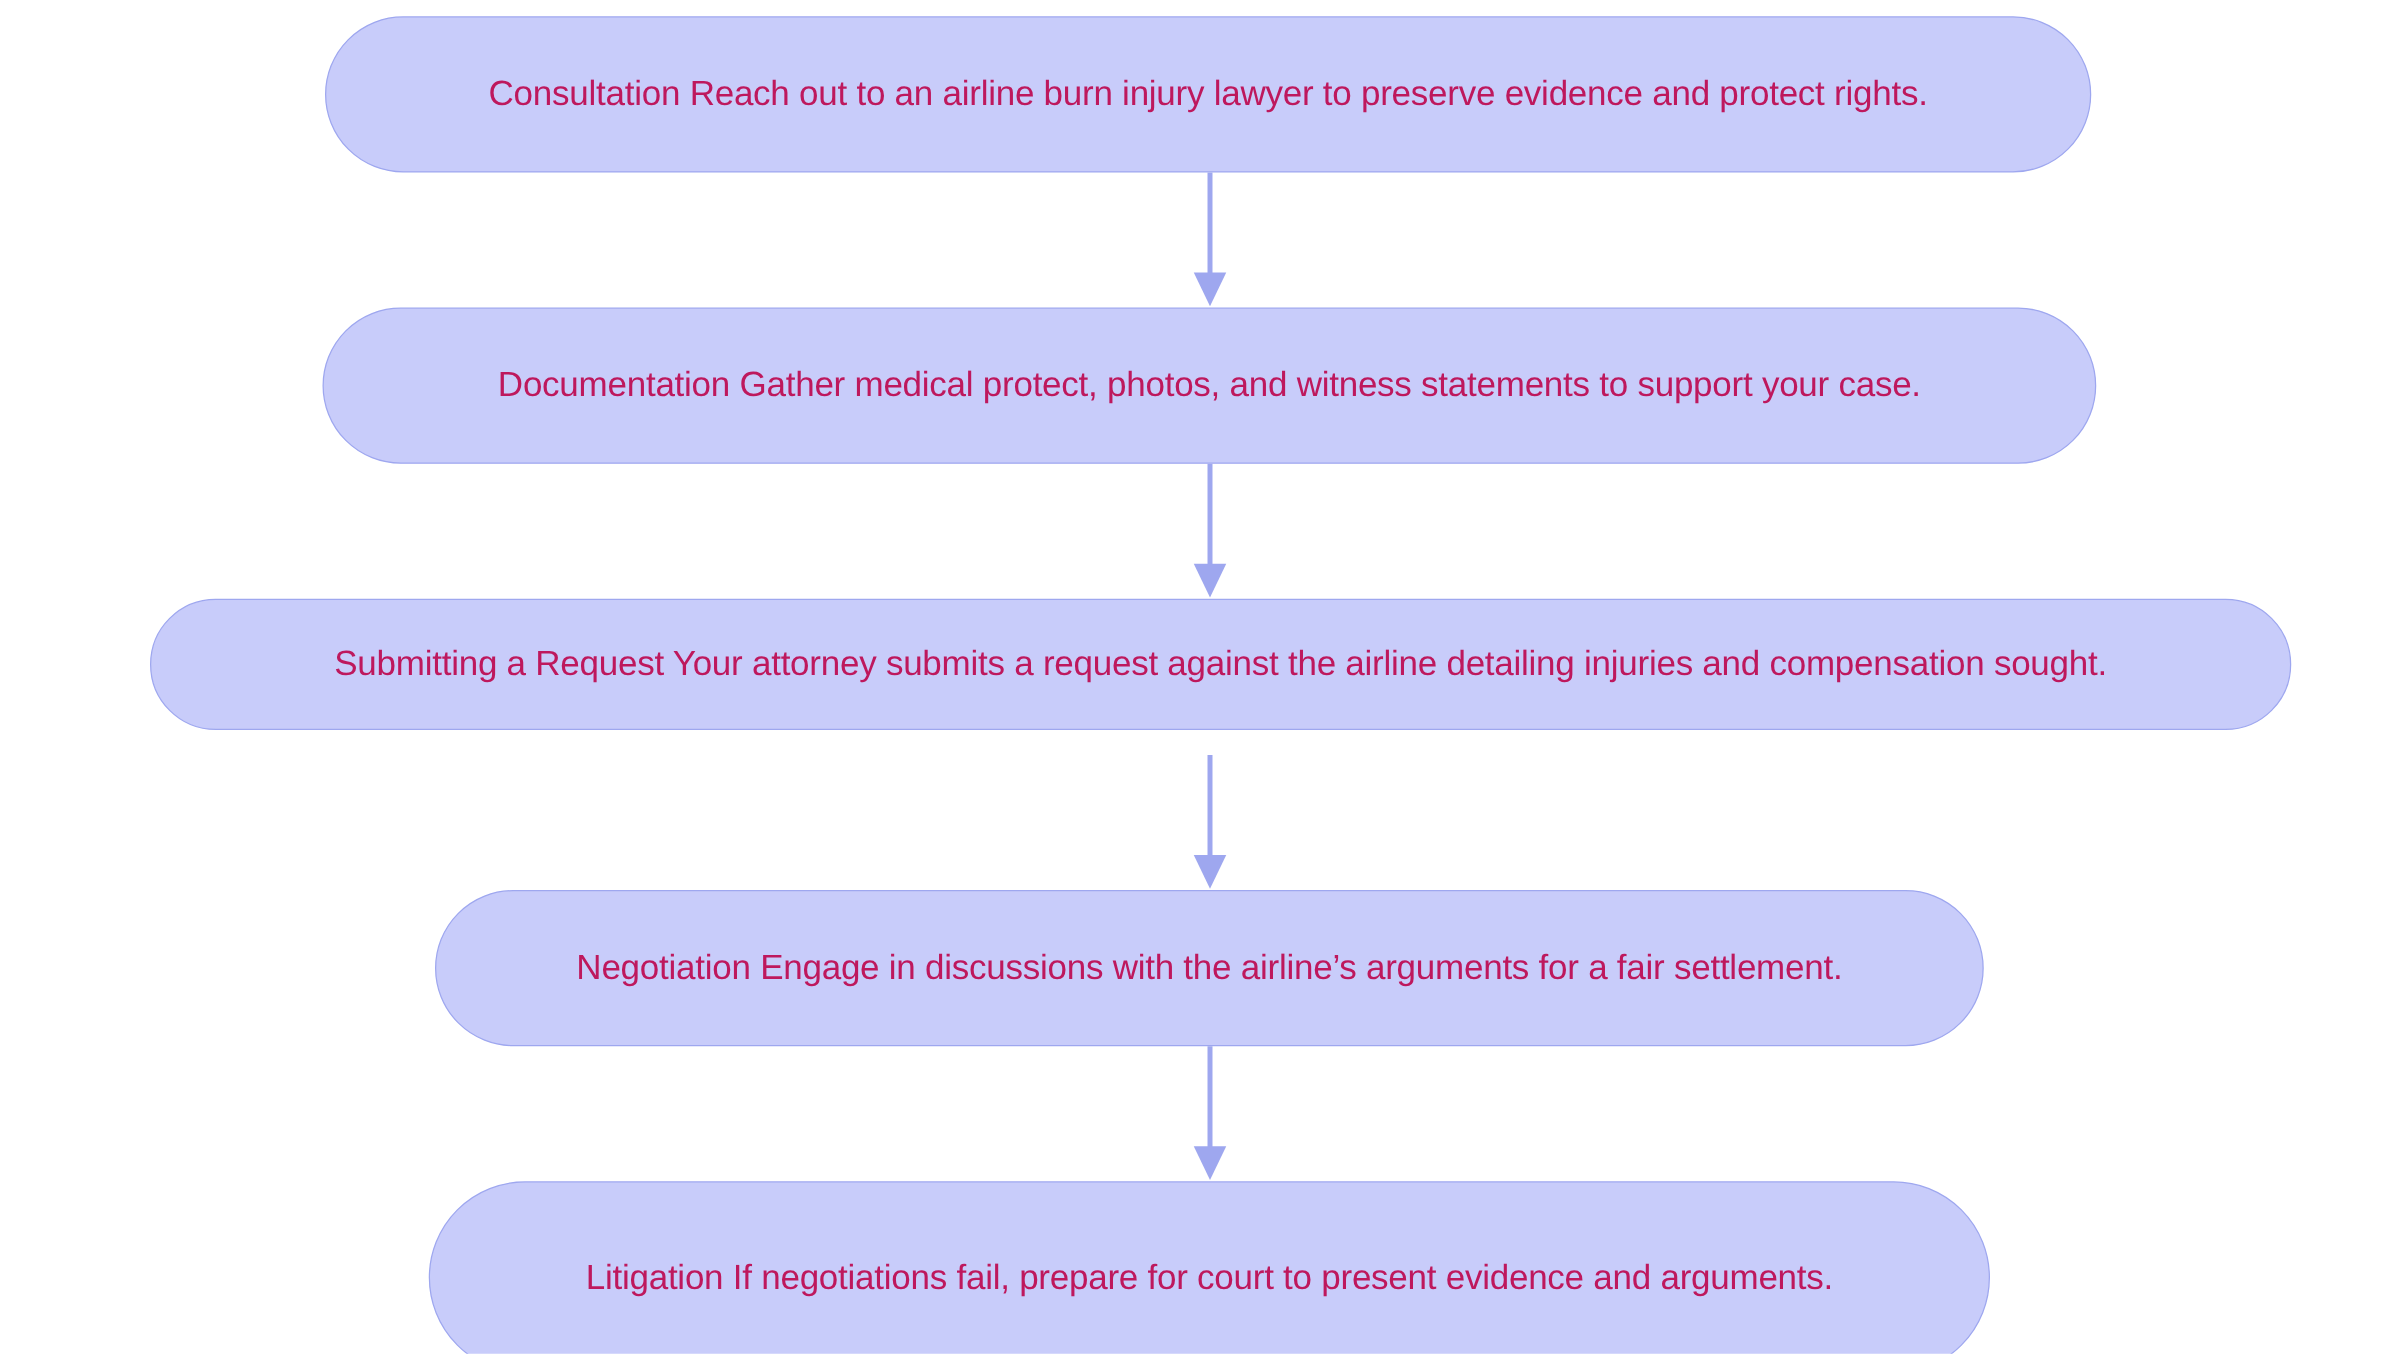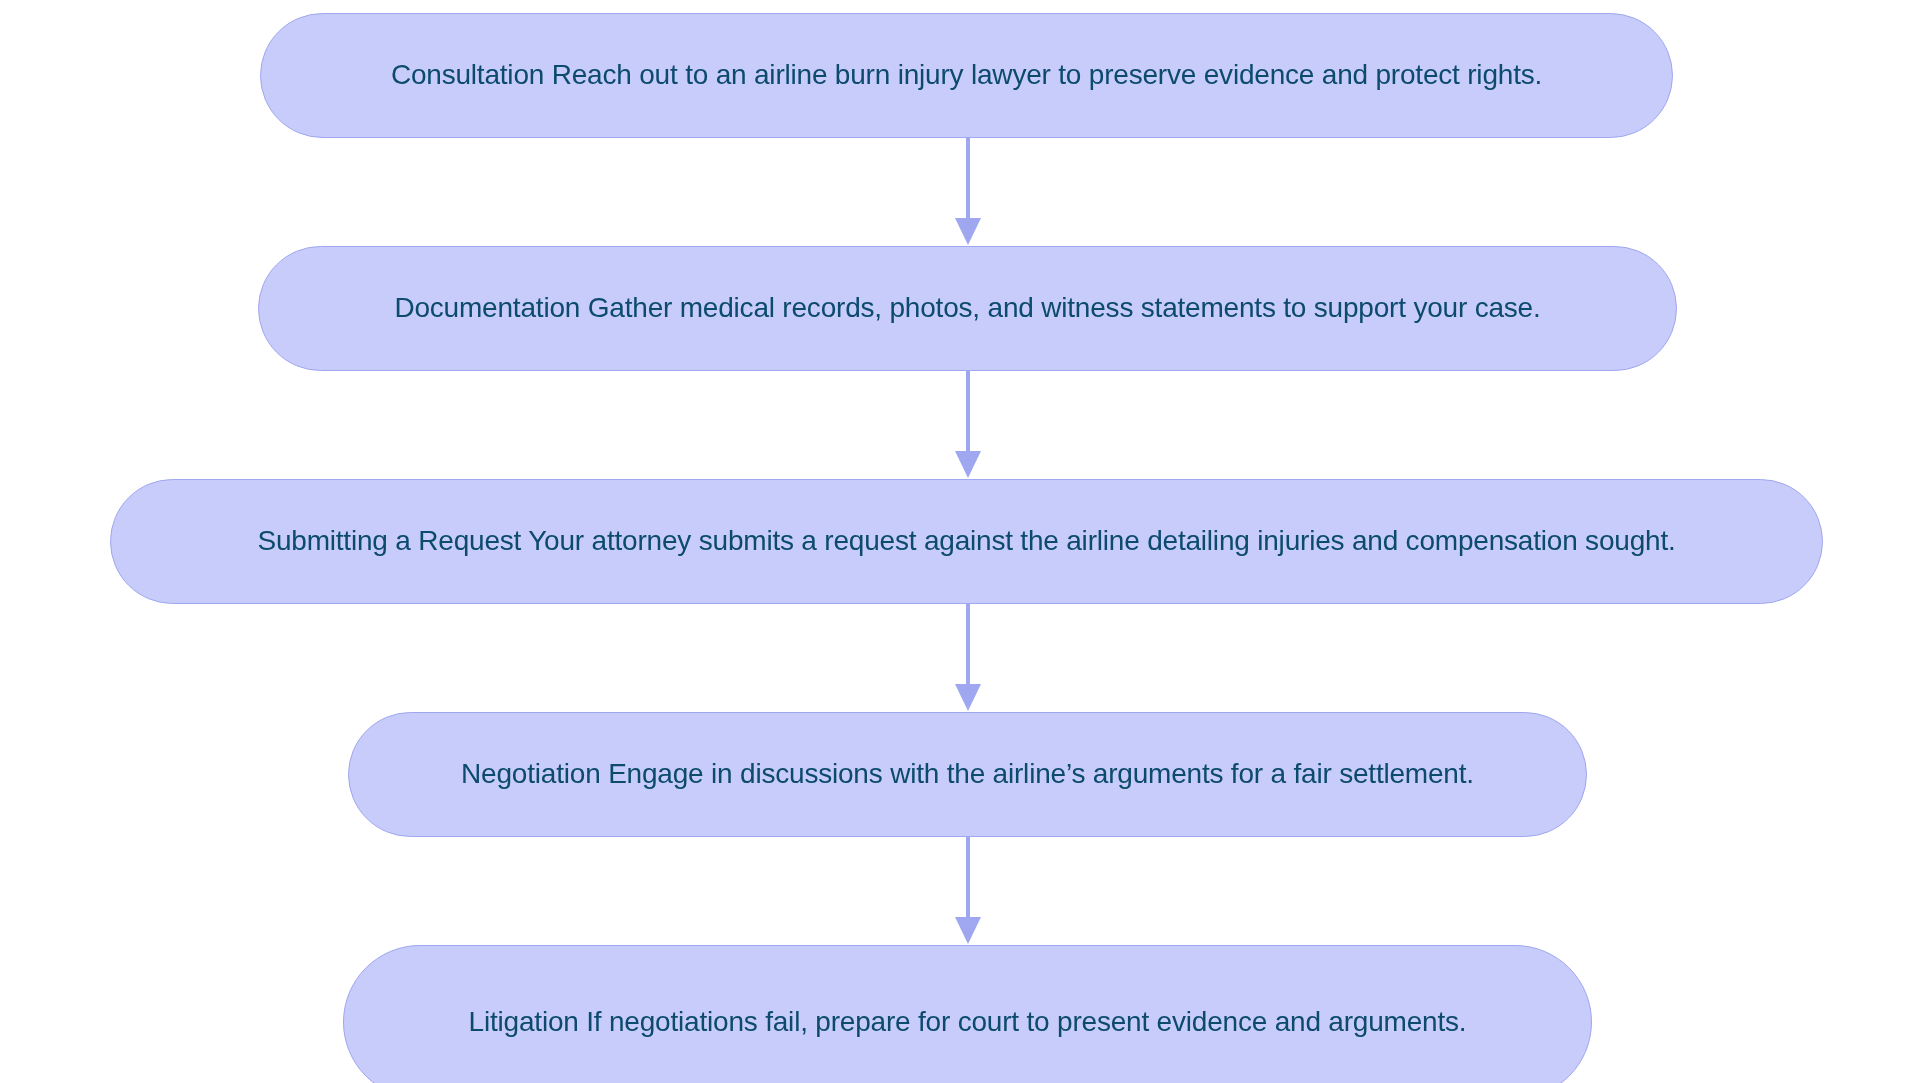--- a/index.html
+++ b/index.html
@@ -27,21 +27,21 @@
     background: #c8ccfa;
     border: 1.5px solid #9ea7ef;
     border-radius: 9999px;
     display: flex;
     align-items: center;
     justify-content: center;
     padding: 0 44px;
   }
 
   .node-label {
-    color: #0c4a6e;
+    color: #be185d;
     font-family: "Liberation Sans", sans-serif;
     font-size: 28px;
     line-height: 1.15;
     letter-spacing: -0.2px;
     white-space: nowrap;
     text-align: center;
   }
 
   .connector {
     position: absolute;
@@ -65,31 +65,31 @@
   </div>
 
   <div class="connector" style="left:938px; top:138px; height:108px;">
     <svg viewBox="0 0 60 108" preserveAspectRatio="none" aria-hidden="true">
       <line x1="30" y1="0" x2="30" y2="84" stroke="#9ea7ef" stroke-width="4"></line>
       <polygon points="17,80 43,80 30,107" fill="#9ea7ef"></polygon>
     </svg>
   </div>
 
   <div class="node" style="left:258px; top:246px; width:1419px; height:125px;">
-    <span class="node-label">Documentation Gather medical records, photos, and witness statements to support your case.</span>
+    <span class="node-label">Documentation Gather medical protect, photos, and witness statements to support your case.</span>
   </div>
 
   <div class="connector" style="left:938px; top:371px; height:108px;">
     <svg viewBox="0 0 60 108" preserveAspectRatio="none" aria-hidden="true">
       <line x1="30" y1="0" x2="30" y2="84" stroke="#9ea7ef" stroke-width="4"></line>
       <polygon points="17,80 43,80 30,107" fill="#9ea7ef"></polygon>
     </svg>
   </div>
 
-  <div class="node" style="left:110px; top:479px; width:1713px; height:125px;">
+  <div class="node" style="left:120px; top:479px; width:1713px; height:105px;">
     <span class="node-label">Submitting a Request Your attorney submits a request against the airline detailing injuries and compensation sought.</span>
   </div>
 
   <div class="connector" style="left:938px; top:604px; height:108px;">
     <svg viewBox="0 0 60 108" preserveAspectRatio="none" aria-hidden="true">
       <line x1="30" y1="0" x2="30" y2="84" stroke="#9ea7ef" stroke-width="4"></line>
       <polygon points="17,80 43,80 30,107" fill="#9ea7ef"></polygon>
     </svg>
   </div>
 

